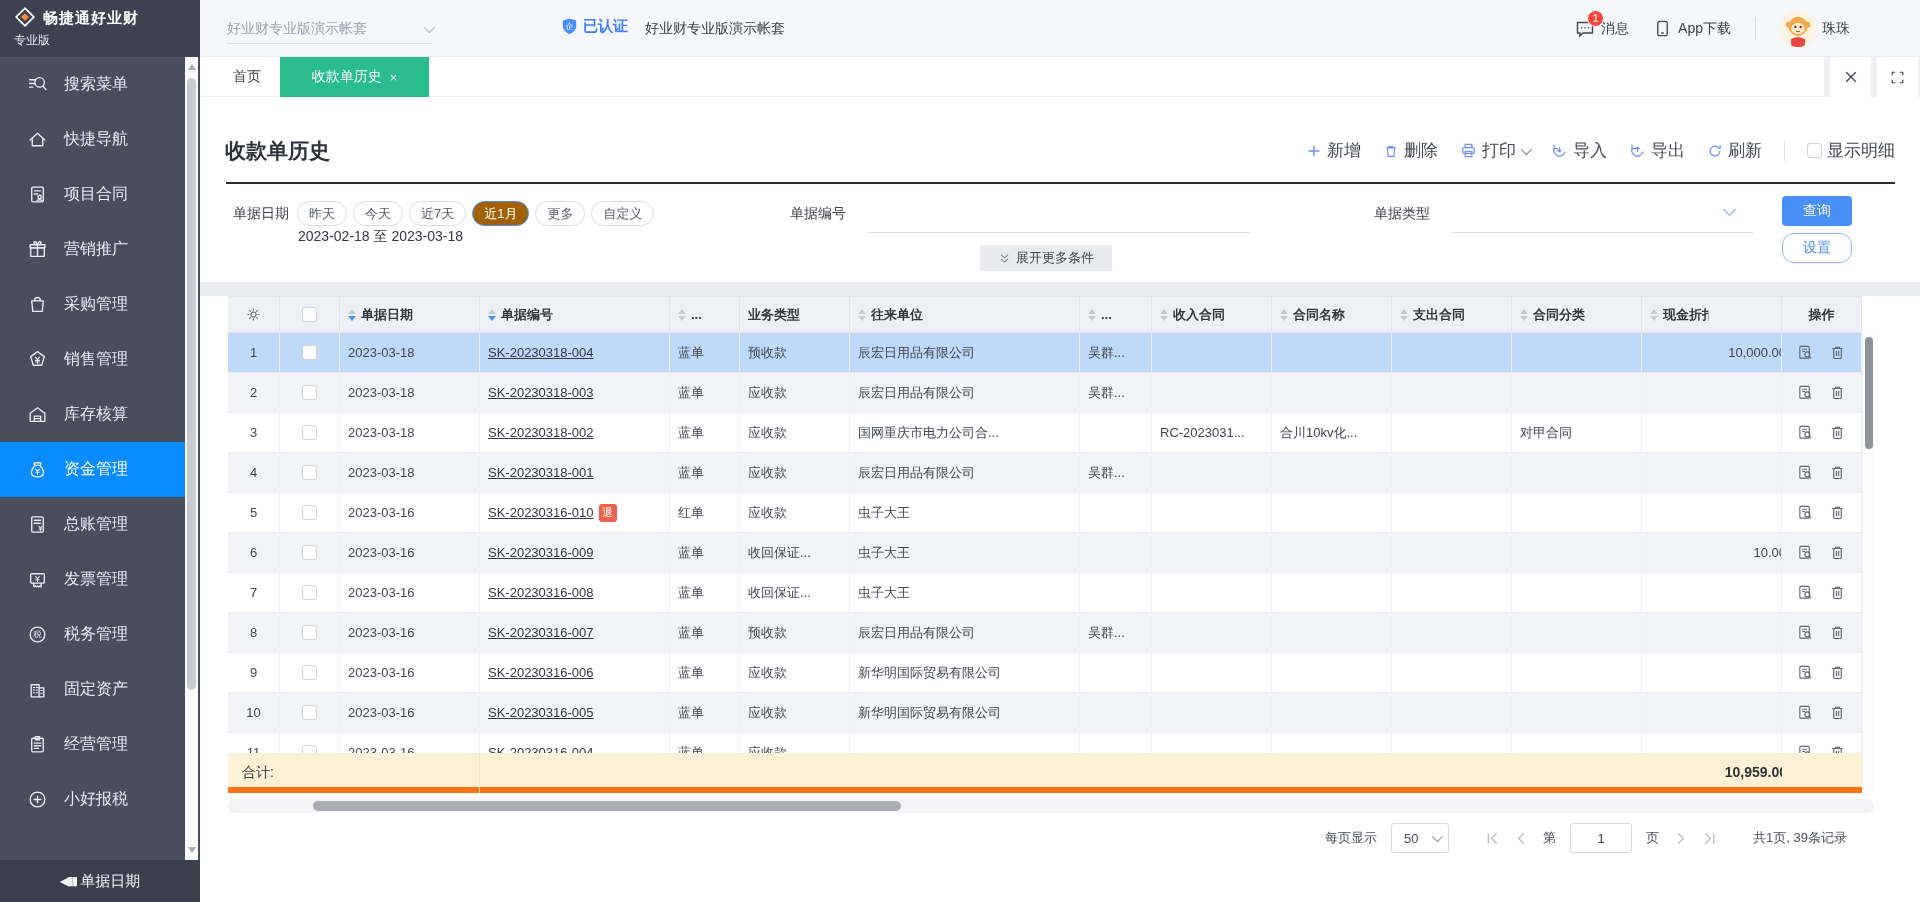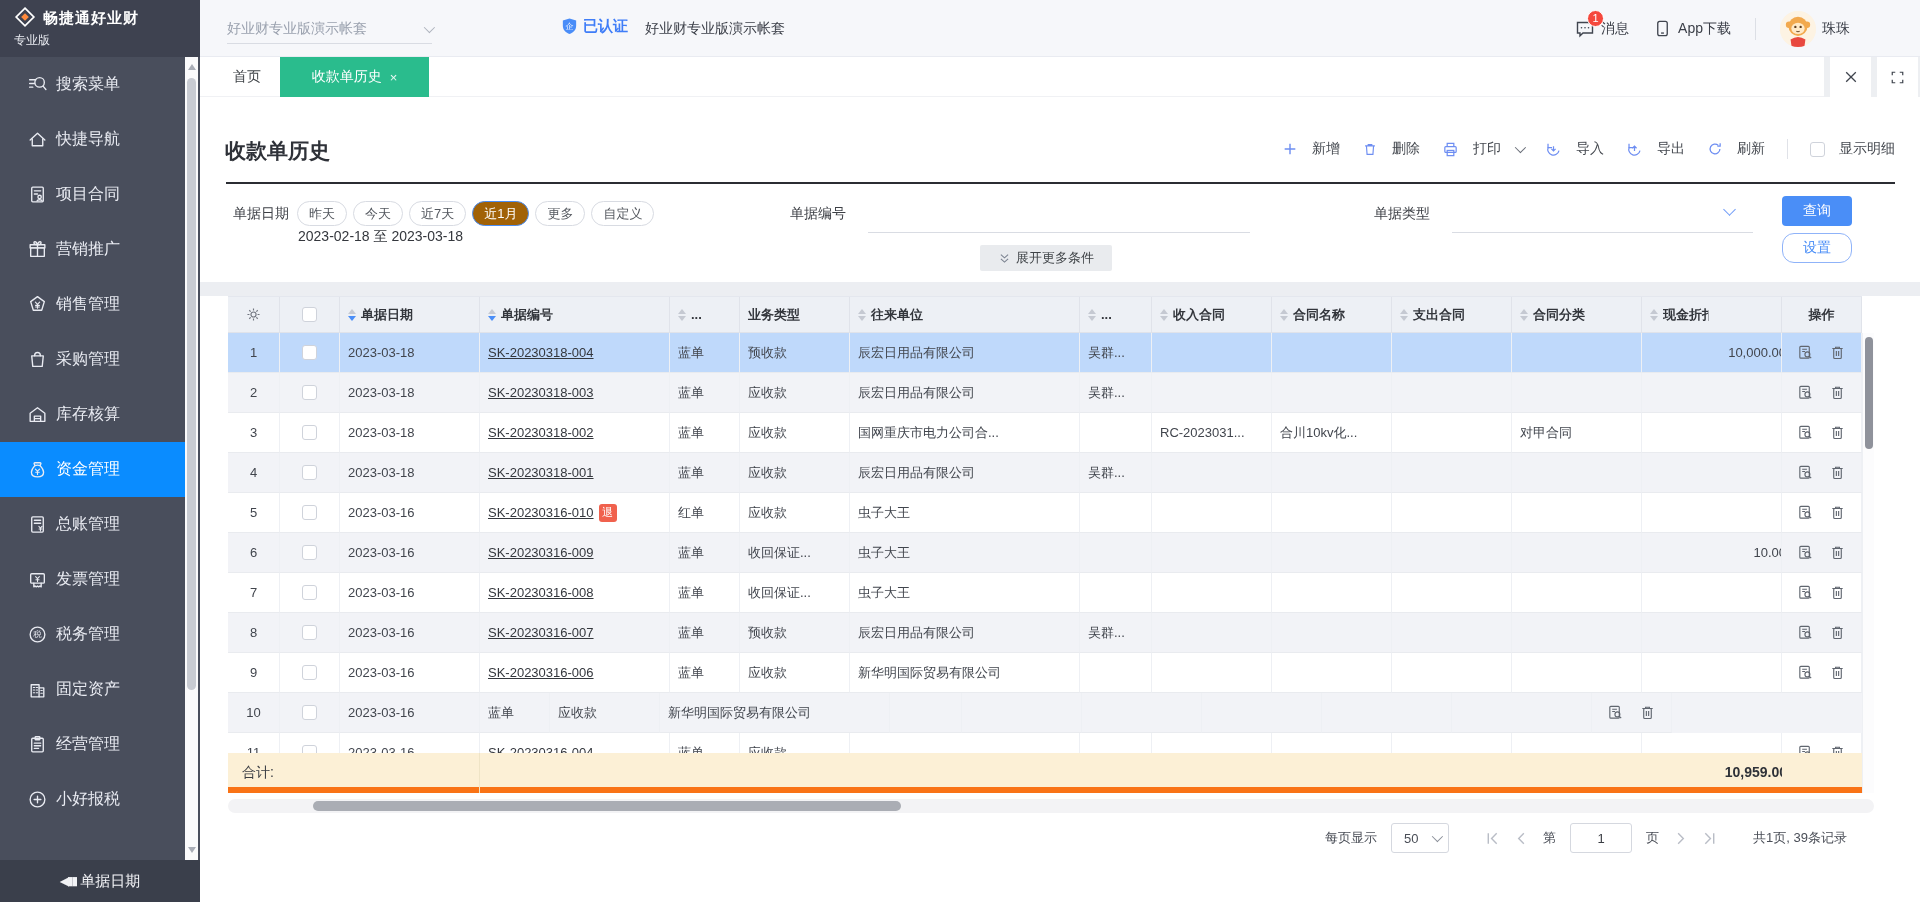--- a/index.html
+++ b/index.html
@@ -6,21 +6,21 @@
   html,body { width:1920px; height:902px; overflow:hidden; background:#fff;
     font-family:"Liberation Sans","DejaVu Sans",sans-serif; font-size:14px; color:#3f434b; }
 
   
   #sidebar { position:absolute; left:0; top:0; width:200px; height:902px; background:#494e5c; z-index:30; }
   #logo-block { position:absolute; left:0; top:0; width:200px; height:57px; background:#3e4250; padding:6px 0 0 14px; }
   #logo-block .logo-row { display:flex; align-items:center; gap:7px; }
   #logo-block .brand-name { color:#fff; font-size:15px; font-weight:bold; letter-spacing:1px; }
   #logo-block .brand-edition { color:#e8eaf0; font-size:12px; margin-top:1px; }
   #menu { position:absolute; left:0; top:57px; width:185px; height:803px; overflow:hidden; }
-  .side-item { position:relative; height:55px; display:flex; align-items:center; gap:8px; padding-left:27px; cursor:pointer; }
+  .side-item { position:relative; height:55px; display:flex; align-items:center; gap:16px; padding-left:27px; cursor:pointer; }
   .side-item .lbl { color:#e9ebf2; font-size:16px; }
   .side-item.active { background:#0a8cff; }
   .side-item.active .lbl { color:#fff; }
   #side-scroll { position:absolute; left:185px; top:57px; width:13px; height:803px; background:#fafafb; }
   #side-scroll .tri-up { position:absolute; left:2.5px; top:7px; width:0; height:0;
      border-left:4px solid transparent; border-right:4px solid transparent; border-bottom:6px solid #a9adb6; }
   #side-scroll .tri-down { position:absolute; left:2.5px; bottom:7px; width:0; height:0;
      border-left:4px solid transparent; border-right:4px solid transparent; border-top:6px solid #a9adb6; }
   #side-scroll .thumb { position:absolute; left:2px; top:21px; width:9px; height:612px; background:#c8cbd2; border-radius:5px; }
   #unpin-bar { position:absolute; left:0; bottom:0; width:200px; height:42px; background:#3a3f4b; z-index:5;
@@ -48,21 +48,21 @@
   #tab-active { position:absolute; left:80px; top:0; width:149px; height:40px; background:#2abc8d; color:#fff; font-size:14px;
      display:flex; align-items:center; justify-content:center; gap:8px; cursor:pointer; }
   #tab-active .tab-x { font-size:13px; opacity:.9; cursor:pointer; }
   #win-btns { position:absolute; right:0; top:0; width:96px; height:40px; background:#edeff2; display:flex; gap:6px; padding-left:6px; }
   .win-box { width:41px; height:40px; background:#fff; display:flex; align-items:center; justify-content:center; cursor:pointer; }
 
   
   #main { position:absolute; left:200px; top:97px; width:1720px; height:805px; background:#fff; }
   #page-title { position:absolute; left:25px; top:40px; font-size:21px; font-weight:bold; color:#2e3138; }
   #toolbar { position:absolute; right:25px; top:42px; display:flex; align-items:center; gap:22px; }
-  .tool-btn { display:flex; align-items:center; gap:14px; color:#44484f; font-size:14px; cursor:pointer; }
+  .tool-btn { display:flex; align-items:center; gap:5px; color:#44484f; font-size:17px; cursor:pointer; }
   .tool-divider { width:1px; height:20px; background:#e0e2e8; }
   .checkbox { display:inline-block; width:15px; height:15px; background:#fff; border:1px solid #cfd3db; border-radius:3px; }
   #dark-line { position:absolute; left:26px; right:25px; top:85px; height:2px; background:#2b2d33; }
 
   
   .flt-label { position:absolute; font-size:14px; color:#3c3f45; }
   #pills { position:absolute; left:97px; top:104px; display:flex; gap:6px; }
   .pill { height:25px; padding:0 11px; border:1px solid #d8dbe2; border-radius:13px; background:#fff;
      font-size:13px; color:#54585f; display:flex; align-items:center; cursor:pointer; }
   .pill.sel { background:#a16207; border-color:#4a8ef7; color:#fff; font-weight:normal; }
@@ -165,31 +165,31 @@
         <svg width="21" height="21" viewBox="0 0 20 20" fill="none" stroke="#e9ebf2" stroke-width="1.3" stroke-linecap="round" stroke-linejoin="round">
           <rect x="3.5" y="8.5" width="13" height="8"></rect>
           <path d="M3 5.5h14v3H3z"></path>
           <path d="M10 5.5v11"></path>
           <path d="M10 5.3C8 5.3 6.6 4.6 6.6 3.5c0-1 1.5-1.1 2.2-.4C9.6 3.9 10 5.3 10 5.3zm0 0c2 0 3.4-.7 3.4-1.8 0-1-1.5-1.1-2.2-.4C10.4 3.9 10 5.3 10 5.3z"></path>
         </svg>
         <span class="lbl">营销推广</span>
       </div>
       <div class="side-item">
         <svg width="21" height="21" viewBox="0 0 20 20" fill="none" stroke="#e9ebf2" stroke-width="1.3" stroke-linecap="round" stroke-linejoin="round">
+          <path d="M4.5 6.5h11l-1 10h-9z"></path>
+          <path d="M7.3 6.5V6a2.7 2.7 0 015.4 0v.5"></path>
+        </svg>
+        <span class="lbl">采购管理</span>
+      </div>
+      <div class="side-item">
+        <svg width="21" height="21" viewBox="0 0 20 20" fill="none" stroke="#e9ebf2" stroke-width="1.3" stroke-linecap="round" stroke-linejoin="round">
           <path d="M10 2.5l6.5 4.8-2.5 8.2h-8L3.5 7.3z"></path>
           <path d="M8 7.8l2 2 2-2M10 9.8v3.7M8.2 10.9h3.6M8.2 12.4h3.6" stroke-width="1.1"></path>
         </svg>
         <span class="lbl">销售管理</span>
-      </div>
-      <div class="side-item">
-        <svg width="21" height="21" viewBox="0 0 20 20" fill="none" stroke="#e9ebf2" stroke-width="1.3" stroke-linecap="round" stroke-linejoin="round">
-          <path d="M4.5 6.5h11l-1 10h-9z"></path>
-          <path d="M7.3 6.5V6a2.7 2.7 0 015.4 0v.5"></path>
-        </svg>
-        <span class="lbl">采购管理</span>
       </div>
       <div class="side-item">
         <svg width="21" height="21" viewBox="0 0 20 20" fill="none" stroke="#e9ebf2" stroke-width="1.3" stroke-linecap="round" stroke-linejoin="round">
           <path d="M3 8.8L10 3.5l7 5.3V16.5H3z"></path>
           <path d="M7 16.5v-5h6v5M7 13.9h6"></path>
         </svg>
         <span class="lbl">库存核算</span>
       </div>
       <div class="side-item active">
         <svg width="21" height="21" viewBox="0 0 20 20" fill="none" stroke="#e9ebf2" stroke-width="1.3" stroke-linecap="round" stroke-linejoin="round">
@@ -811,20 +811,23 @@
               </svg>
             </span>
           </div>
         </div>
         <div class="trow even">
           <div class="td center" style="width:52px">10</div>
           <div class="td center" style="width:60px">
             <span class="checkbox"></span>
           </div>
           <div class="td" style="width:140px">2023-03-16</div>
+          <div class="td" style="width:190px">
+            <span class="doc-link">SK-20230316-005</span>
+          </div>
           <div class="td" style="width:70px">蓝单</div>
           <div class="td" style="width:110px">应收款</div>
           <div class="td" style="width:230px">新华明国际贸易有限公司</div>
           <div class="td" style="width:72px"></div>
           <div class="td" style="width:120px"></div>
           <div class="td" style="width:120px"></div>
           <div class="td" style="width:120px"></div>
           <div class="td" style="width:130px"></div>
           <div class="td" style="width:140px"></div>
           <div class="td" style="width:80px">

